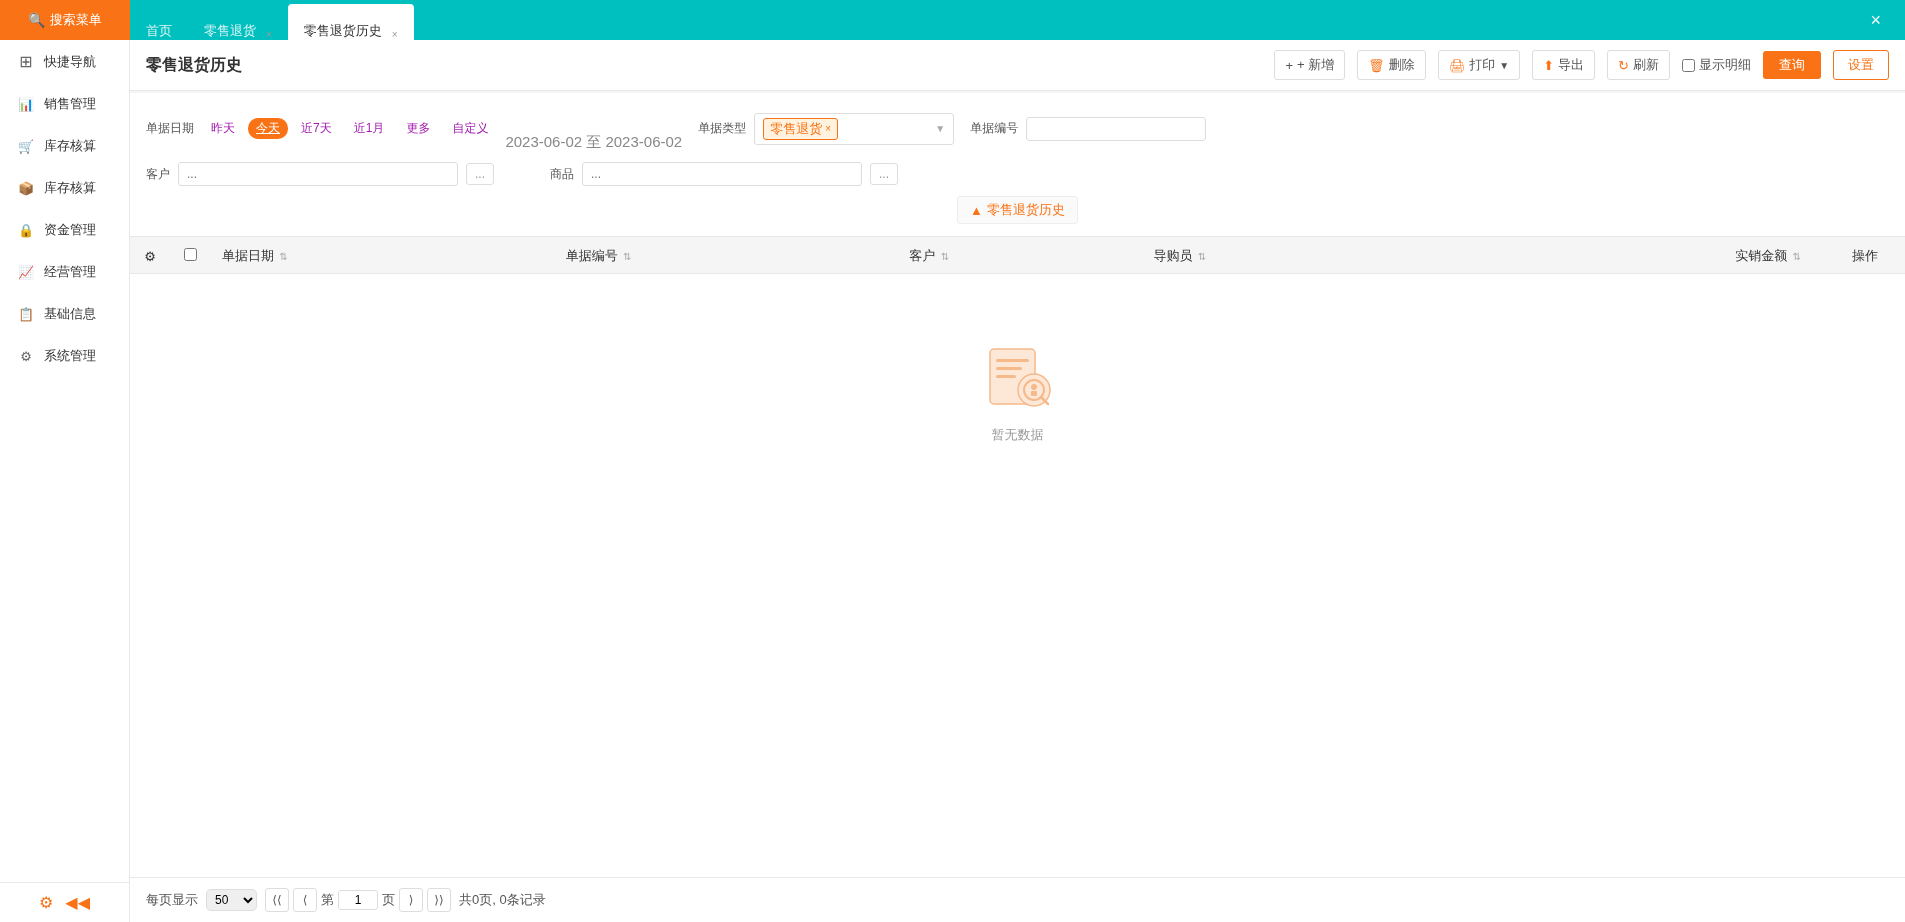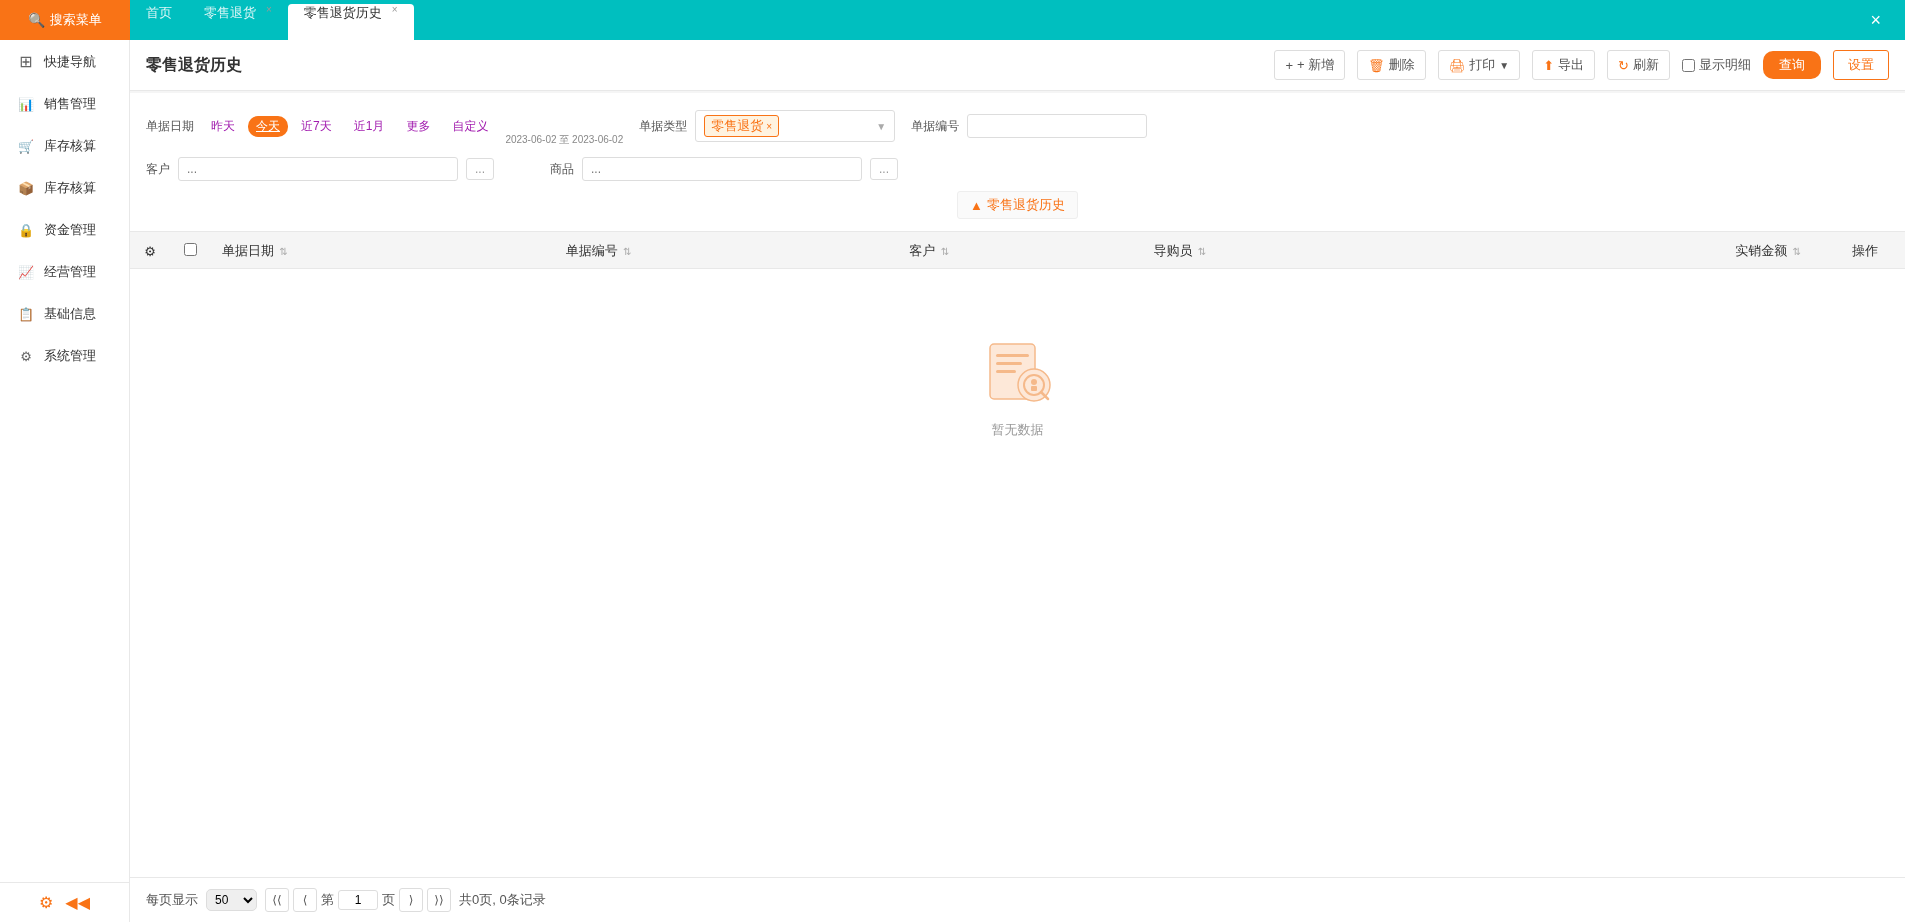--- a/index.html
+++ b/index.html
@@ -9,21 +9,21 @@
     .top-bar {
       display: flex; align-items: center; background: #00bfbf; height: 40px; flex-shrink: 0;
     }
     .top-bar-left {
       width: 130px; background: #f97316; display: flex; align-items: center; justify-content: center;
       height: 100%; cursor: pointer; flex-shrink: 0;
     }
     .top-bar-left span { color: white; font-size: 13px; display: flex; align-items: center; gap: 4px; }
     .tabs-area { display: flex; align-items: flex-end; flex: 1; height: 100%; }
     .tab {
-      display: flex; align-items: flex-start; padding: 0 16px; height: 36px; cursor: pointer;
+      display: flex; align-items: flex-end; padding: 0 16px; height: 36px; cursor: pointer;
       font-size: 13px; color: rgba(255,255,255,0.85); gap: 6px; border-radius: 4px 4px 0 0;
       margin-top: 4px; background: transparent;
     }
     .tab.active { background: white; color: #333; border-radius: 4px 4px 0 0; }
     .tab .close-icon { font-size: 10px; color: #999; cursor: pointer; margin-left: 4px; }
     .top-bar-right { display: flex; align-items: center; padding-right: 16px; gap: 8px; }
     .top-bar-right span { color: white; font-size: 18px; cursor: pointer; }
     .close-btn { color: white; font-size: 18px; cursor: pointer; padding: 0 8px; }
 
     
@@ -53,21 +53,21 @@
       display: flex; align-items: center; justify-content: space-between; padding: 10px 16px;
       background: white; border-bottom: 1px solid #e8e8e8;
     }
     .page-title { font-size: 16px; font-weight: bold; color: #333; }
     .header-actions { display: flex; align-items: center; gap: 12px; }
     .action-btn {
       display: flex; align-items: center; gap: 4px; padding: 5px 10px; border: 1px solid #ddd;
       background: white; border-radius: 3px; cursor: pointer; color: #555; font-size: 12px;
     }
     .query-btn {
-      background: #f97316; color: white; border: none; padding: 5px 16px; border-radius: 10px;
+      background: #f97316; color: white; border: none; padding: 5px 16px; border-radius: 3px;
       cursor: pointer; font-size: 13px;
     }
     .setting-btn {
       background: white; color: #f97316; border: 1px solid #f97316; padding: 5px 14px;
       border-radius: 3px; cursor: pointer; font-size: 13px;
     }
     .display-checkbox { display: flex; align-items: center; gap: 4px; font-size: 12px; color: #555; }
     .display-checkbox input { cursor: pointer; }
 
     
@@ -76,21 +76,21 @@
     }
     .filter-row { display: flex; align-items: center; gap: 16px; margin-bottom: 10px; flex-wrap: wrap; }
     .filter-item { display: flex; align-items: center; gap: 8px; }
     .filter-label { color: #555; font-size: 12px; white-space: nowrap; }
     .date-filters { display: flex; align-items: center; gap: 4px; }
     .date-btn {
       padding: 2px 8px; border-radius: 3px; cursor: pointer; font-size: 12px; color: #a21caf;
       border: 1px solid transparent;
     }
     .date-btn.active { background: #f97316; color: white; border-radius: 10px; border: none; padding: 2px 8px; text-decoration: underline; }
-    .date-range { font-size: 10px; color: #888; margin-top: 28px; }
+    .date-range { font-size: 15px; color: #888; margin-top: 28px; }
     .filter-select {
       display: flex; align-items: center; gap: 4px; border: 1px solid #ddd; border-radius: 3px;
       padding: 4px 8px; min-width: 200px; background: white; cursor: pointer;
     }
     .tag { background: #fff3e0; color: #f97316; border: 1px solid #f97316; border-radius: 3px; padding: 1px 6px; font-size: 11px; display: flex; align-items: center; gap: 3px; }
     .tag .remove { cursor: pointer; font-size: 10px; color: #f97316; }
     .filter-input {
       border: 1px solid #ddd; border-radius: 3px; padding: 4px 8px; width: 200px;
       font-size: 12px; color: #333; outline: none;
     }

